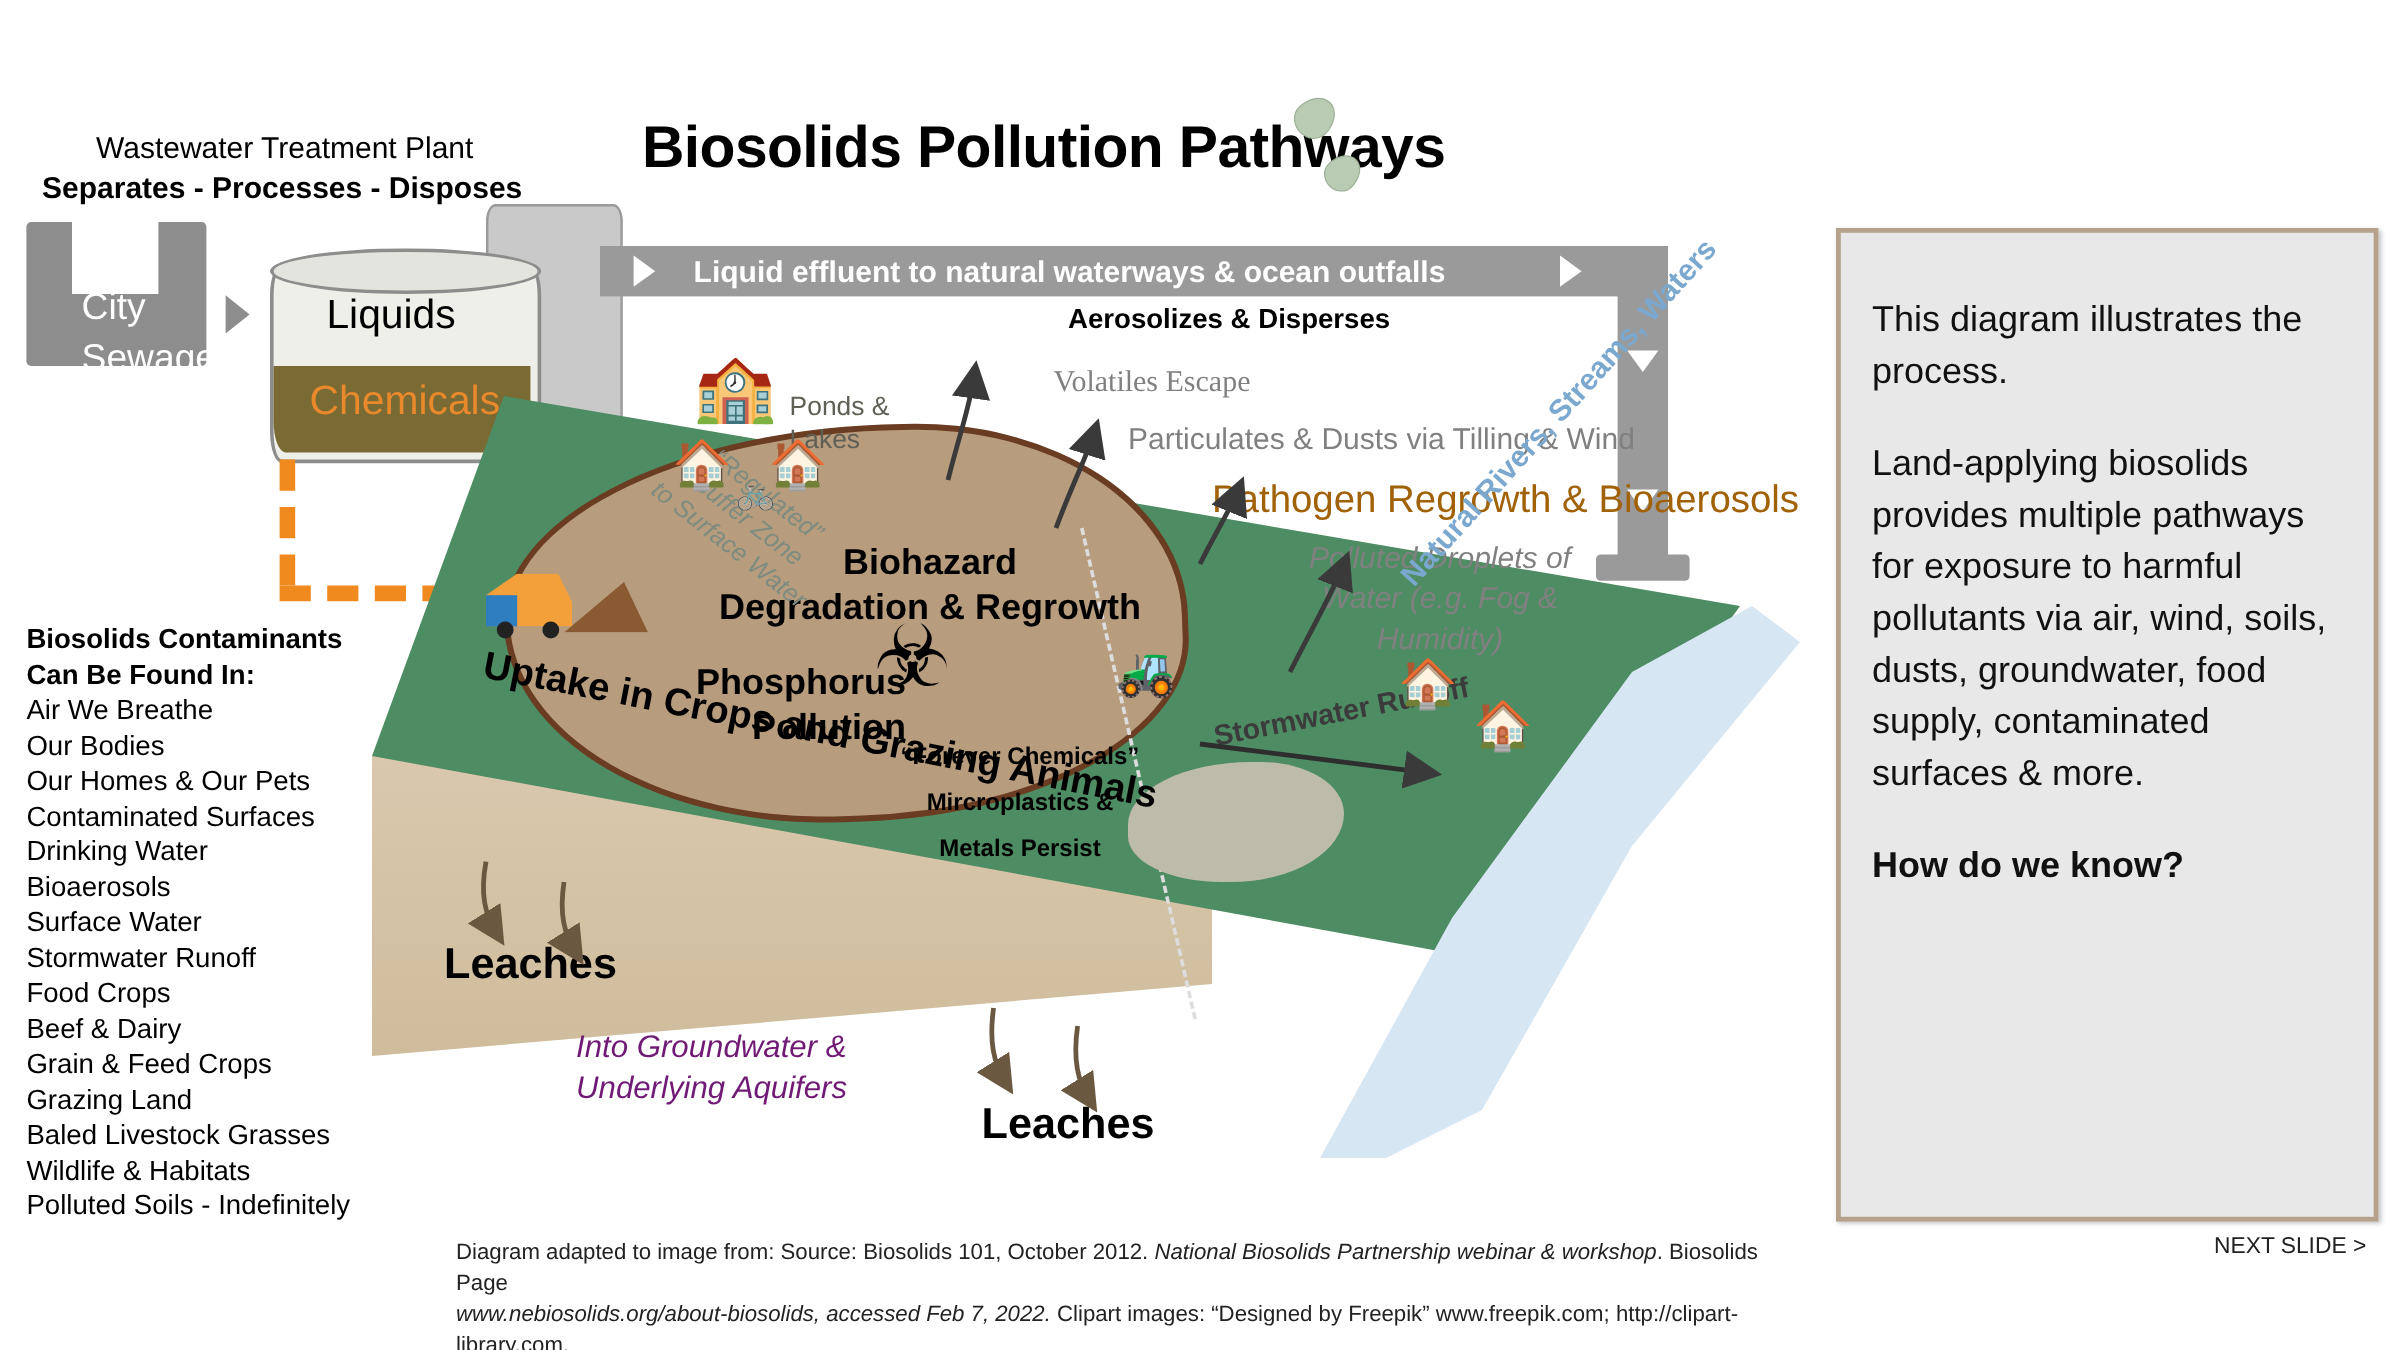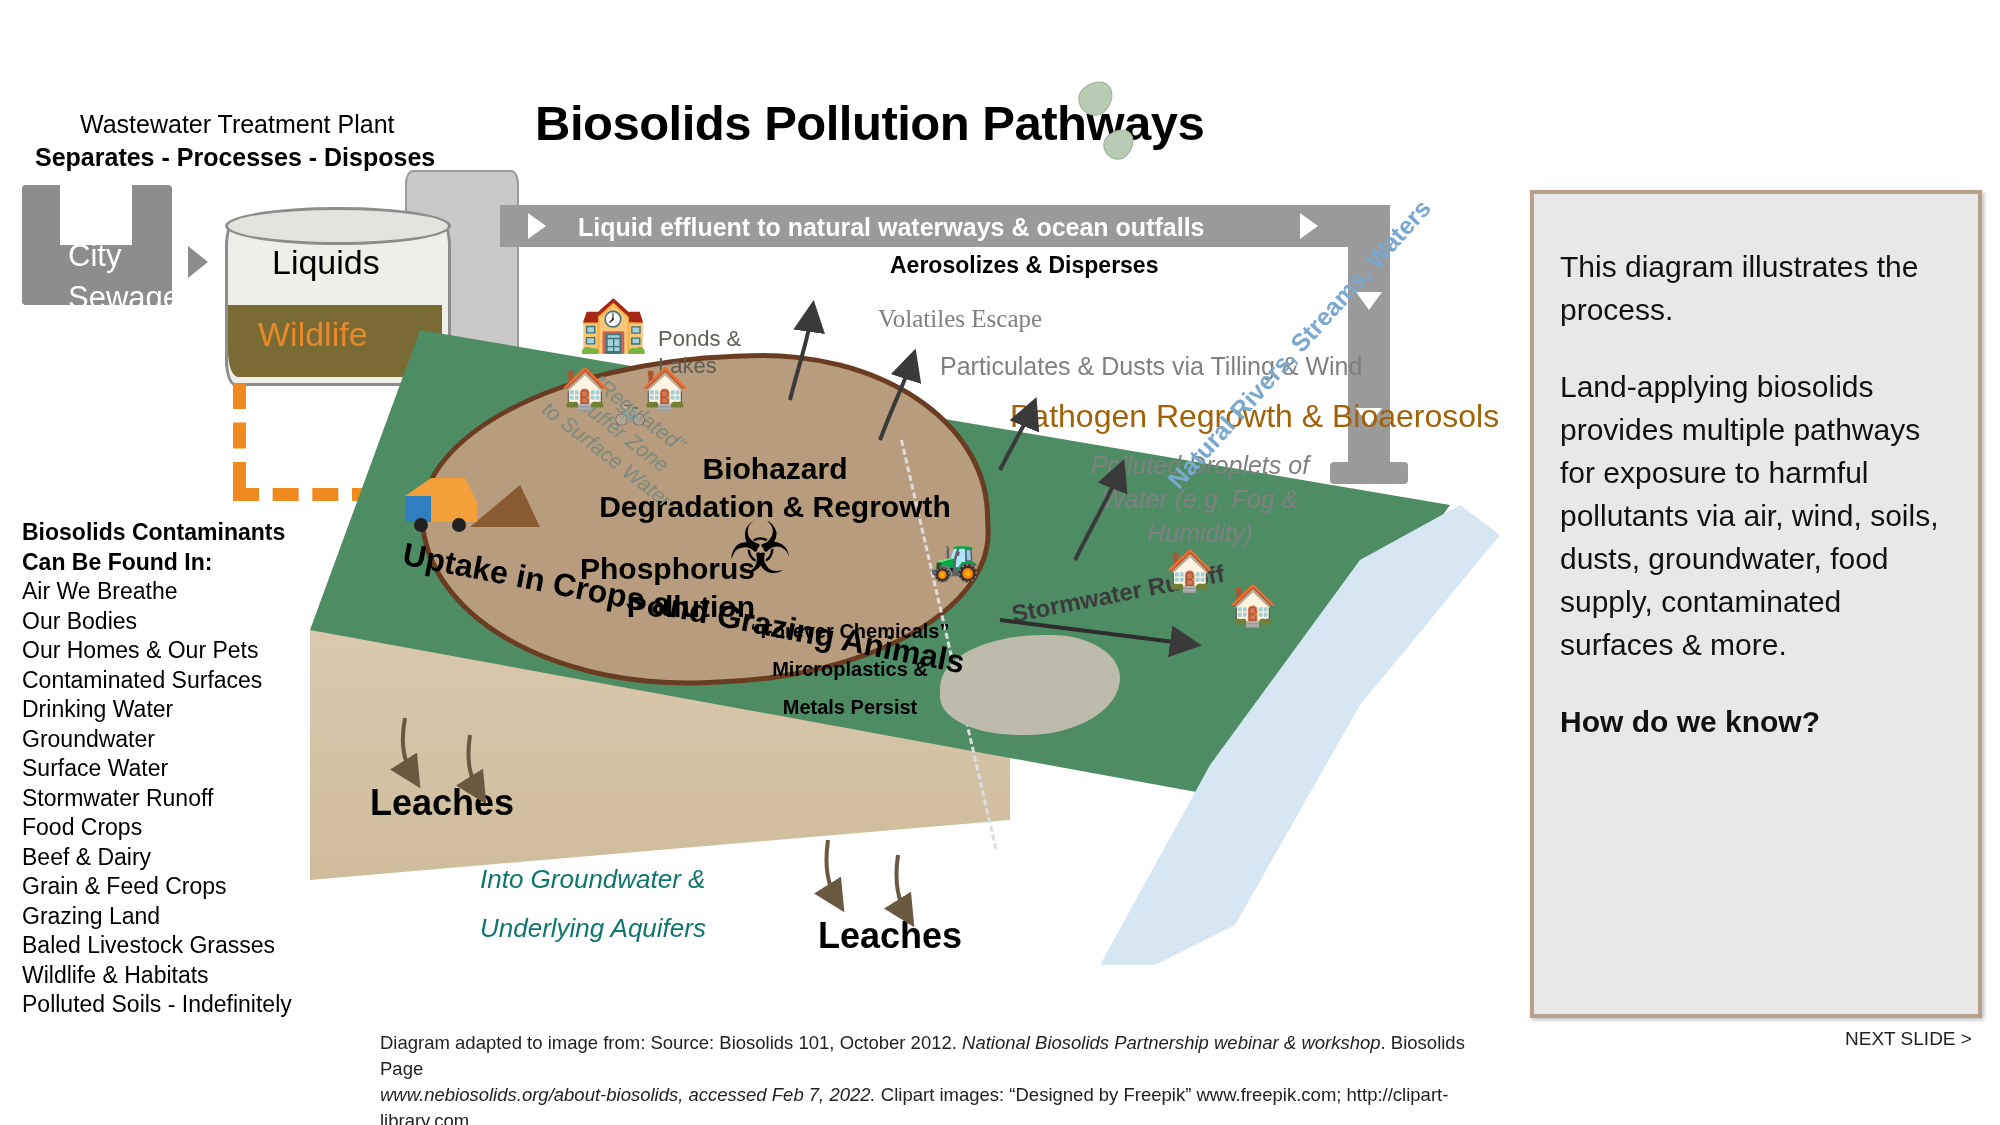--- a/index.html
+++ b/index.html
@@ -93,21 +93,21 @@
   #drops{left:1075px;top:448px;font-size:25px;color:#808080;font-style:italic;line-height:34px;text-align:center;}
 
   #biohaz{left:585px;top:450px;font-size:30px;font-weight:bold;line-height:38px;text-align:center;}
   #phos{left:505px;top:550px;font-size:30px;font-weight:bold;line-height:38px;text-align:right;}
   #forever{left:690px;top:612px;font-size:20px;font-weight:bold;line-height:38px;text-align:center;}
   #uptake{left:398px;top:590px;font-size:32px;font-weight:bold;transform:rotate(11deg);}
   #storm{left:1010px;top:580px;font-size:24px;font-weight:bold;color:#3b3b3b;transform:rotate(-11deg);}
 
   #leach1{left:370px;top:782px;font-size:36px;font-weight:bold;}
   #leach2{left:818px;top:915px;font-size:36px;font-weight:bold;}
-  #aquifer{left:480px;top:855px;font-size:26px;color:#0f766e;font-style:italic;line-height:49px;}
+  #aquifer{left:480px;top:855px;font-size:26px;color:#701a75;font-style:italic;line-height:34px;}
 
   
   #biohaz-glyph{left:728px;top:512px;font-size:72px;line-height:72px;}
   
   #school{left:578px;top:295px;font-size:56px;line-height:56px;}
   #house1{left:560px;top:368px;font-size:40px;line-height:40px;}
   #house2{left:640px;top:368px;font-size:40px;line-height:40px;}
   #bike{left:614px;top:398px;font-size:26px;line-height:26px;}
   #tractor{left:930px;top:540px;font-size:40px;line-height:40px;}
   #house3{left:1165px;top:550px;font-size:40px;line-height:40px;}
@@ -145,21 +145,21 @@
 <div class="abs" id="pipe-left-inner"></div>
 <div class="abs" id="citysewage-txt" style="white-space:pre">City
 Sewage</div>
 <div class="abs" id="arrow-to-tank"></div>
 
 <div class="abs" id="tank-back"></div>
 <div class="abs" id="tank-main"></div>
 <div class="abs" id="tank-bios"></div>
 <div class="abs" id="tank-lid"></div>
 <div class="abs nowrap" id="liquids-txt">Liquids</div>
-<div class="abs nowrap" id="biosolids-txt">Wildlife</div>
+<div class="abs nowrap" id="biosolids-txt">Chemicals</div>
 
 <div class="abs" id="eff-band"></div>
 <div class="abs" id="eff-band-right"></div>
 <div class="abs" id="eff-foot"></div>
 <div class="abs nowrap" id="eff-txt">Liquid effluent to natural waterways &amp; ocean outfalls</div>
 <div class="abs wtri" id="eff-t1"></div>
 <div class="abs wtri" id="eff-t2"></div>
 <div class="abs dtri" id="eff-d1"></div>
 <div class="abs dtri" id="eff-d2"></div>
 
@@ -171,21 +171,21 @@
 <div class="abs" id="orange-arrow"></div>
 
 <div class="abs" id="contam">
   <div class="hd">Biosolids Contaminants</div>
   <div class="hd">Can Be Found In:</div>
   <div>Air We Breathe</div>
   <div>Our Bodies</div>
   <div>Our Homes &amp; Our Pets</div>
   <div>Contaminated Surfaces</div>
   <div>Drinking Water</div>
-  <div>Groundwater</div>
+  <div>Bioaerosols</div>
   <div>Surface Water</div>
   <div>Stormwater Runoff</div>
   <div>Food Crops</div>
   <div>Beef &amp; Dairy</div>
   <div>Grain &amp; Feed Crops</div>
   <div>Grazing Land</div>
   <div>Baled Livestock Grasses</div>
   <div>Wildlife &amp; Habitats</div>
   <div>Polluted Soils - Indefinitely</div>
 </div>

